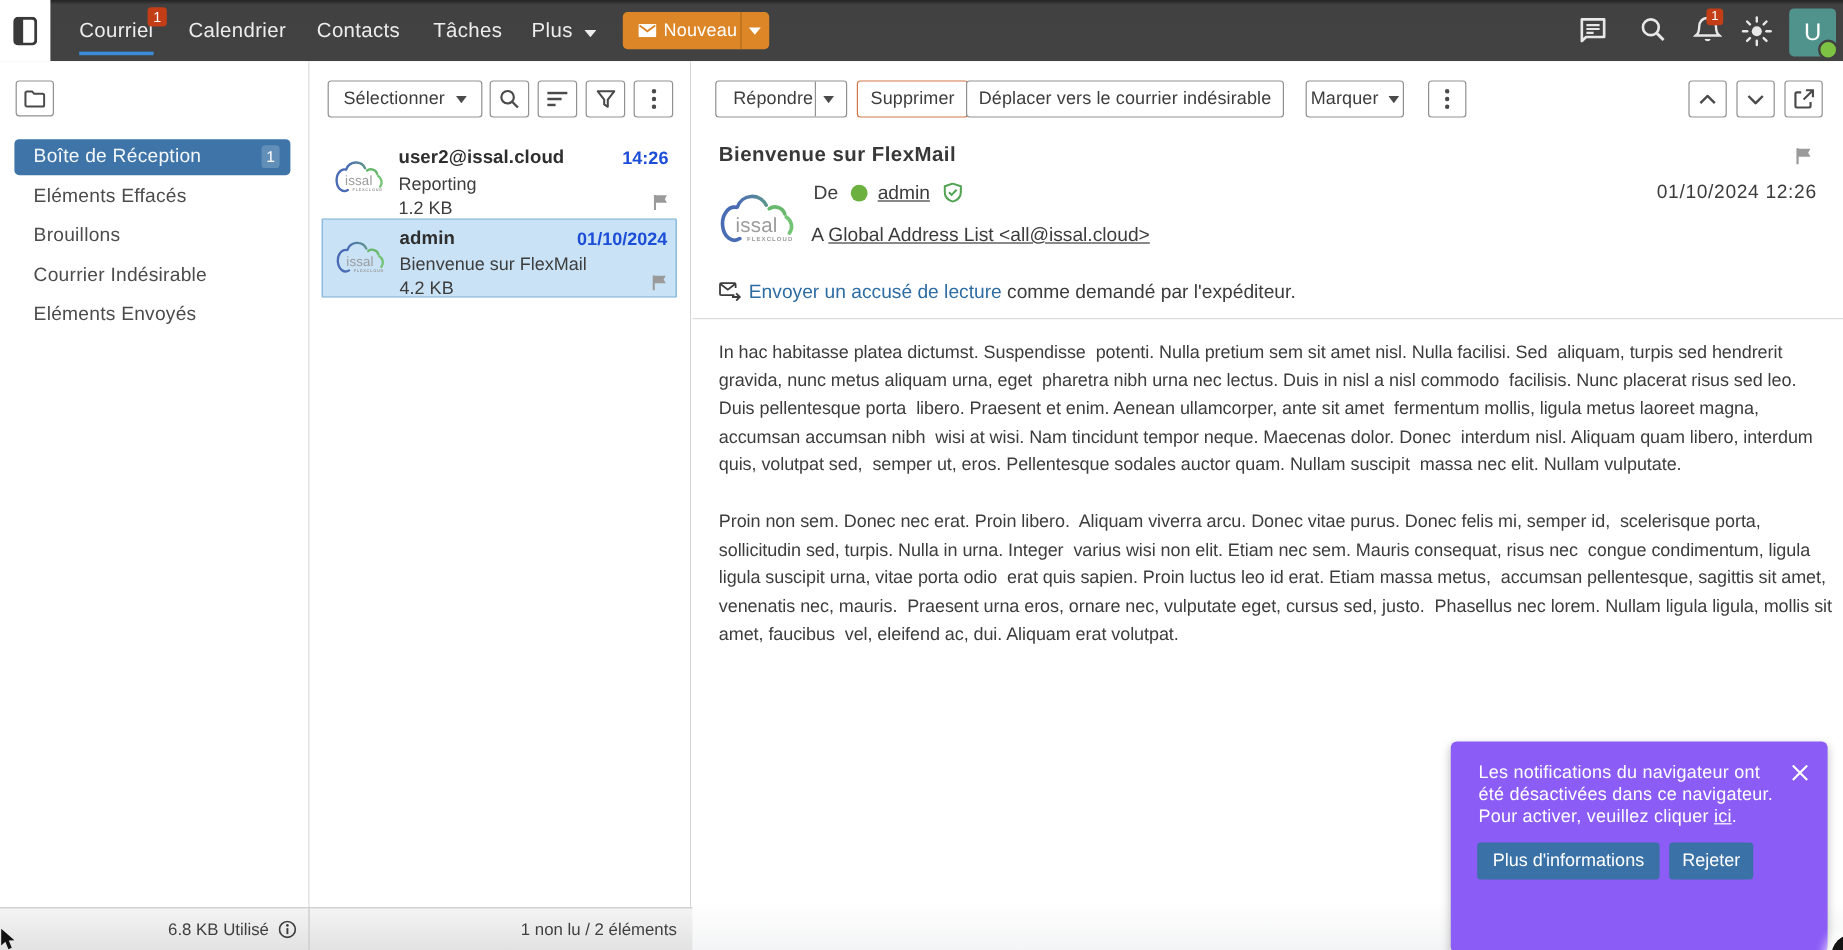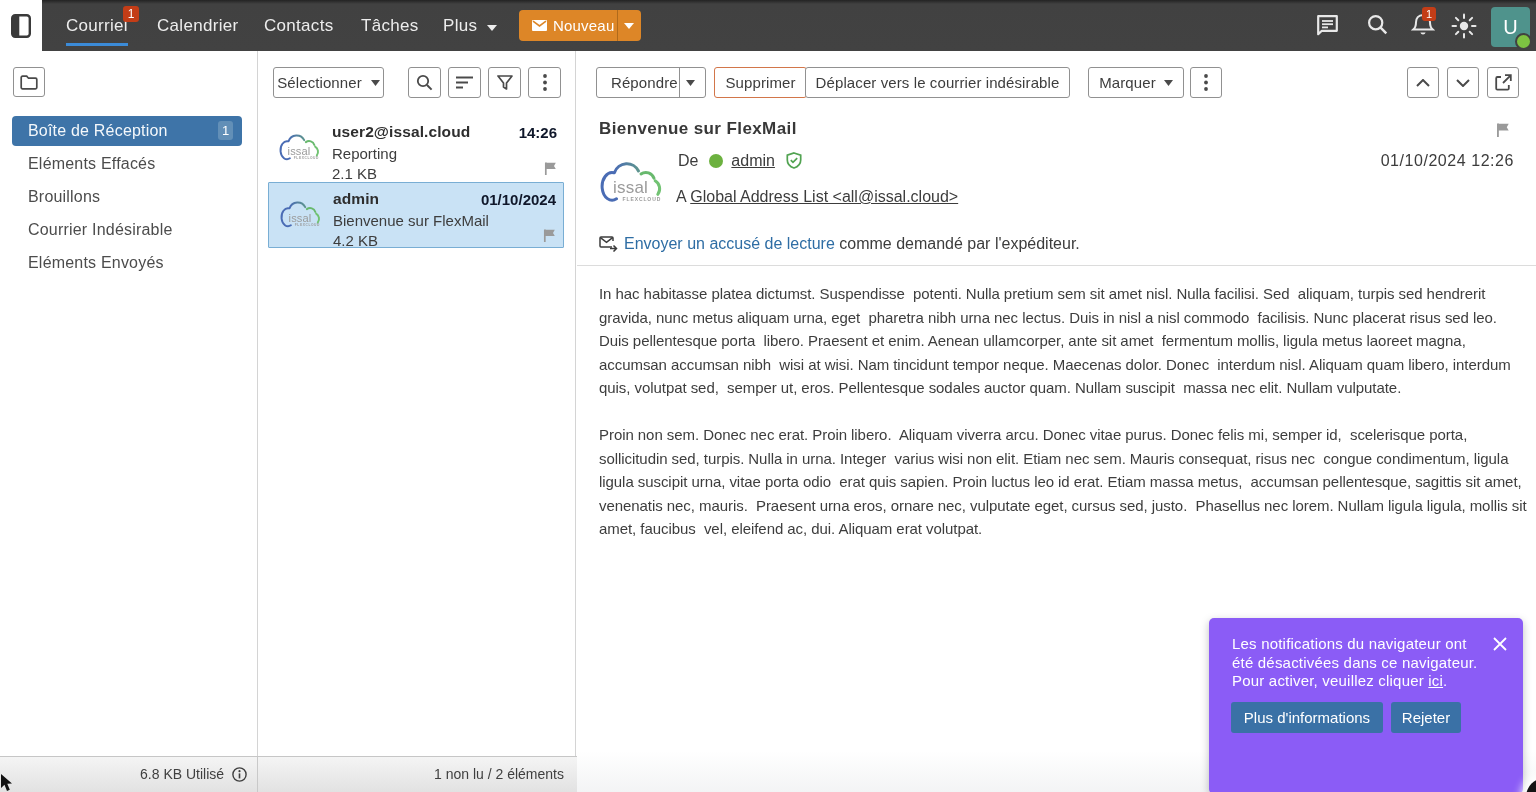--- a/index.html
+++ b/index.html
@@ -47,21 +47,21 @@
   background:#3e74a8; border-radius:4px; color:#f4f8fb; font-size:16px; }
 #inboxrow .t { position:absolute; left:16px; top:6px; letter-spacing:0.2px; }
 #inboxrow .b { position:absolute; right:9px; top:5px; width:15px; height:19px; background:#628fb7;
   border-radius:3px; font-size:13px; color:#fff; text-align:center; line-height:19px; }
 .folderitem { position:absolute; left:28px; color:#4c4c4c; font-size:16px; letter-spacing:0.2px; }
 
 
 .mailitem { position:absolute; left:10px; width:296px; height:66px; }
 .mailitem.sel { background:#c9e2f5; border:1px solid #79aed4; border-radius:1px; }
 .mi-from { position:absolute; left:64px; top:7px; font-size:15.5px; font-weight:bold; color:#2e2e2e; letter-spacing:0.1px;}
-.mi-date { position:absolute; right:7px; top:8px; font-size:15px; font-weight:bold; color:#0f172a; }
+.mi-date { position:absolute; right:7px; top:8px; font-size:15px; font-weight:bold; color:#1d4ed8; }
 .mi-subj { position:absolute; left:64px; top:29px; font-size:15px; color:#3d3d3d; }
 .mi-size { position:absolute; left:64px; top:49px; font-size:15px; color:#3d3d3d; }
 .mi-flag { position:absolute; right:7px; top:46px; }
 .mi-logo { position:absolute; left:11px; top:17px; }
 
 
 #statusbar { position:absolute; left:0; top:756px; width:577px; height:36px;
   background:linear-gradient(to bottom,#f4f4f4,#e2e2e2); border-top:1px solid #c6c6c6; }
 #statusbar .s1 { position:absolute; right:330px; top:9px; font-size:14px; color:#3f3f3f; }
 #statusbar .s2 { position:absolute; right:13px; top:9px; font-size:14px; color:#3f3f3f; }
@@ -163,21 +163,21 @@
   </div>
   <div id="inboxrow">
       <span class="t">Boîte de Réception</span>
       <span class="b">1</span>
     </div>
   <span class="folderitem" style="top:155px">Eléments Effacés</span>
   <span class="folderitem" style="top:188px">Brouillons</span>
   <span class="folderitem" style="top:221px">Courrier Indésirable</span>
   <span class="folderitem" style="top:254px">Eléments Envoyés</span>
 
-  <div class="btn" style="left:273px;top:67px;width:111px;">Sélectionner
+  <div class="btn" style="left:273px;top:67px;width:129px;">Sélectionner
     <svg width="9" height="6" viewBox="0 0 9 6" style="margin-left:9px">
         <path d="M0 0 L9 0 L4.5 6 Z" fill="#4a4a4a"></path>
       </svg>
   </div>
   <div class="btn" style="left:408px;top:67px;width:33px;">
     <svg width="17" height="17" viewBox="0 0 17 17">
       <circle cx="7" cy="7" r="5.2" fill="none" stroke="#4a4a4a" stroke-width="1.8"></circle>
       <line x1="11" y1="11" x2="15.6" y2="15.6" stroke="#4a4a4a" stroke-width="2"></line>
     </svg>
   </div>
@@ -201,21 +201,21 @@
     </svg>
   </div>
 
   <div class="mailitem" style="left:268px;top:116px;">
     <svg class="mi-logo" width="42" height="30" viewBox="0 0 64 46">
         <use href="#cloudlogo"></use>
       </svg>
     <span class="mi-from">user2@issal.cloud</span>
     <span class="mi-date">14:26</span>
     <span class="mi-subj">Reporting</span>
-    <span class="mi-size">2.1 KB</span>
+    <span class="mi-size">1.2 KB</span>
     <svg class="mi-flag" width="13" height="13" viewBox="0 0 13 13">
       <path d="M1.8 0.5 V13" fill="none" stroke="#9a9a9a" stroke-width="1.7"></path>
         <path d="M1.8 0.8 H11.8 L10 3.9 L11.8 7 H1.8 Z" fill="#9a9a9a"></path>
     </svg>
   </div>
   <div class="mailitem sel" style="left:268px;top:182px;">
     <svg class="mi-logo" width="42" height="30" viewBox="0 0 64 46">
         <use href="#cloudlogo"></use>
       </svg>
     <span class="mi-from">admin</span>
@@ -230,21 +230,21 @@
 
   <div class="btn" style="left:596px;top:67px;width:110px;padding-left:26px;">
     <span style="position:absolute;left:14px;top:6px;">Répondre</span>
     <span style="position:absolute;left:82px;top:0;width:1px;height:29px;background:#919191;"></span>
     <svg width="9" height="6" viewBox="0 0 9 6" style="position:absolute;left:89px;top:12px">
         <path d="M0 0 L9 0 L4.5 6 Z" fill="#4a4a4a"></path>
       </svg>
   </div>
   <div class="btn" style="left:714px;top:67px;width:93px;border-color:#d2764a;">Supprimer</div>
   <div class="btn" style="left:805px;top:67px;width:265px;">Déplacer vers le courrier indésirable</div>
-  <div class="btn" style="left:1088px;top:67px;width:96px;">Marquer
+  <div class="btn" style="left:1088px;top:67px;width:82px;">Marquer
     <svg width="9" height="6" viewBox="0 0 9 6" style="margin-left:8px">
         <path d="M0 0 L9 0 L4.5 6 Z" fill="#4a4a4a"></path>
       </svg>
   </div>
   <div class="btn" style="left:1190px;top:67px;width:32px;">
     <svg width="4" height="17" viewBox="0 0 4 17">
       <circle cx="2" cy="2" r="1.9" fill="#4a4a4a"></circle>
         <circle cx="2" cy="8.5" r="1.9" fill="#4a4a4a"></circle>
         <circle cx="2" cy="15" r="1.9" fill="#4a4a4a"></circle>
     </svg>

